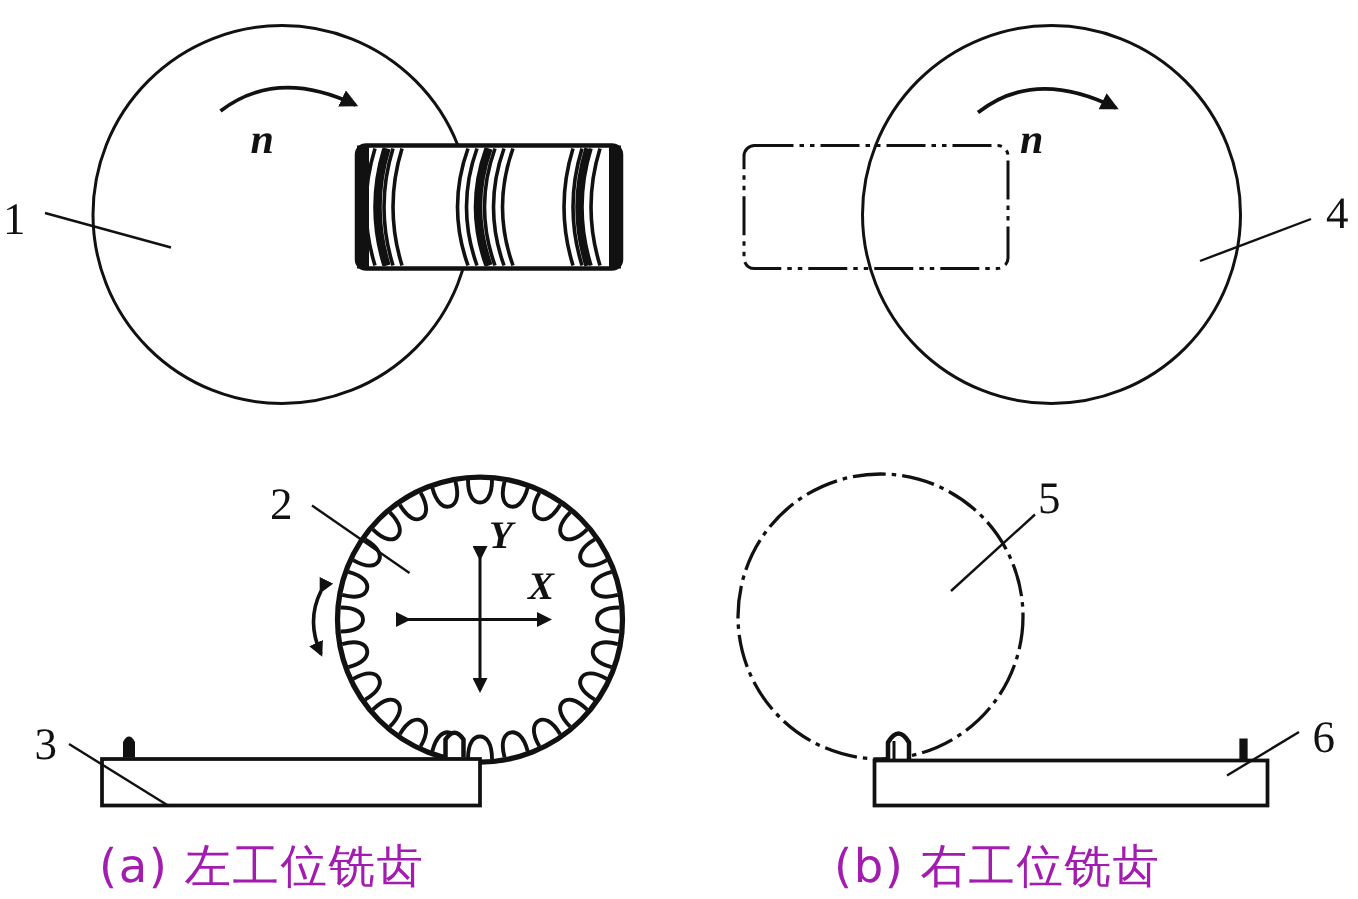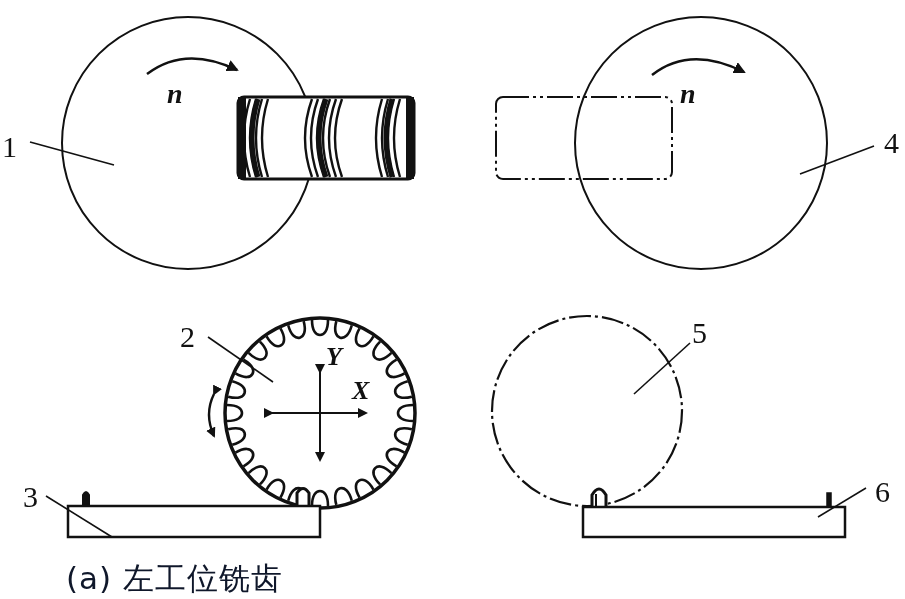--- a/index.html
+++ b/index.html
@@ -4,21 +4,21 @@
   <style>
     html, body { margin: 0; padding: 0; background: #ffffff; }
     body { width: 905px; height: 599px; position: relative; overflow: hidden;
            font-family: "DejaVu Serif", "Liberation Serif", serif; }
     #stage { position: absolute; left: 0; top: 0; width: 905px; height: 599px; }
     .lbl { position: absolute; font-family: "Liberation Serif", "DejaVu Serif", serif;
            font-size: 30px; color: #111; line-height: 1; }
     .var { position: absolute; font-family: "Liberation Serif", "DejaVu Serif", serif;
            font-style: italic; font-weight: bold; color: #111; line-height: 1; }
     .cap { position: absolute; font-family: "DejaVu Sans", "Liberation Sans", sans-serif;
-           font-size: 31px; color: #0f172a; line-height: 1; white-space: nowrap; letter-spacing: 1px; }
+           font-size: 31px; color: #a21caf; line-height: 1; white-space: nowrap; letter-spacing: 1px; }
   </style>
 </head>
 <body>
 
 <div id="stage">
   <svg width="905" height="599" viewBox="0 0 905 599" xmlns="http://www.w3.org/2000/svg">
     <defs>
       <marker id="ah" markerWidth="10" markerHeight="10" refX="8" refY="5" orient="auto" markerUnits="userSpaceOnUse">
         <path d="M0,0 L10,5 L0,10 Z" fill="#111"></path>
       </marker>
@@ -200,13 +200,14 @@
   <span class="lbl" style="left:875px; top:477px;">6</span>
 
   
   <span class="var" style="left:167px; top:80px; font-size:28px;">n</span>
   <span class="var" style="left:680px; top:80px; font-size:28px;">n</span>
   <span class="var" style="left:326px; top:344px; font-size:26px;">Y</span>
   <span class="var" style="left:352px; top:378px; font-size:26px;">X</span>
 
   
   <span class="cap" style="left:66px; top:563px;">(a) 左工位铣齿</span>
+  <span class="cap" style="left:556px; top:563px;">(b) 右工位铣齿</span>
 </div>
 
 </body></html>

